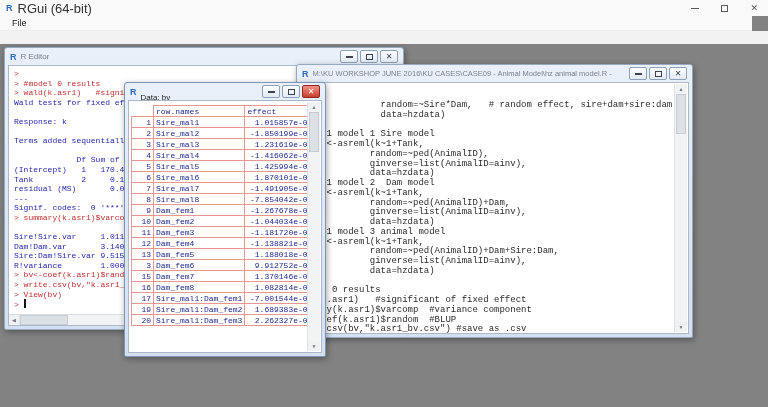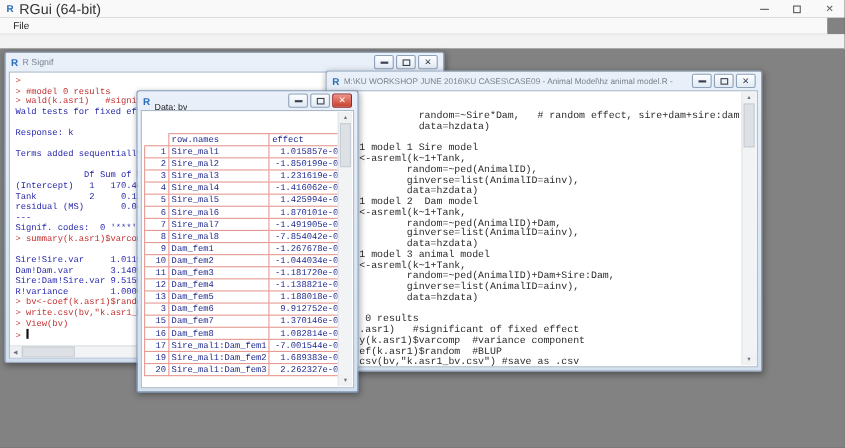--- a/index.html
+++ b/index.html
@@ -53,21 +53,21 @@
       border-left:1px solid #dfe3e8;display:flex;flex-direction:column;}
   .sb-vbtn{height:10px;flex:none;font-size:5px;color:#6d757e;display:flex;align-items:center;
       justify-content:center;background:#f0f1f3;}
   .sb-vbtn.end{margin-top:auto;}
   .sb-thumb-v{height:40px;margin:0 1px;background:#dde1e6;border:1px solid #c7cdd4;box-sizing:border-box;}
   
   .epre{position:absolute;left:0;top:0;right:13px;bottom:0;overflow:hidden;margin:0;
       padding:18px 0 0 4px;font-family:"Liberation Mono","DejaVu Sans Mono",monospace;
       font-size:9px;line-height:9.75px;color:#2b2b2b;white-space:pre;}
   
-  .dtable{border-collapse:collapse;margin:20px 0 0 2px;
+  .dtable{border-collapse:collapse;margin:4px 0 0 2px;
       font-family:"Liberation Mono","DejaVu Sans Mono",monospace;font-size:8px;color:#1e2a8e;}
   .dtable td,.dtable th{border:1px solid #e49a92;padding:0 2px;height:11px;font-weight:normal;
       text-align:left;white-space:nowrap;box-sizing:border-box;}
   .dtable .c-num{width:22px;text-align:right;}
   .dtable .c-name{width:88px;}
   .dtable .c-val{width:70px;text-align:right;}
   .dtable .corner{border-top:none;border-left:none;}
 </style>
 </head>
 <body>
@@ -85,21 +85,21 @@
   </div>
   <div class="menubar">
     <span class="menu-item">File</span>
   </div>
   <div class="toolbar"></div>
   <div class="mdi"></div>
 
   <div class="win" id="win-console" style="left:4px;top:47px;width:400px;height:283px;z-index:1;">
     <div class="tbar">
       <span class="ricon">R</span>
-      <span class="ttext">R Signif</span>
+      <span class="ttext">R Editor</span>
       <div class="tbtns">
         <span class="wbtn">
             <span class="g-min"></span>
           </span>
         <span class="wbtn">
             <span class="g-max"></span>
           </span>
         <span class="wbtn">✕</span>
       </div>
     </div>

